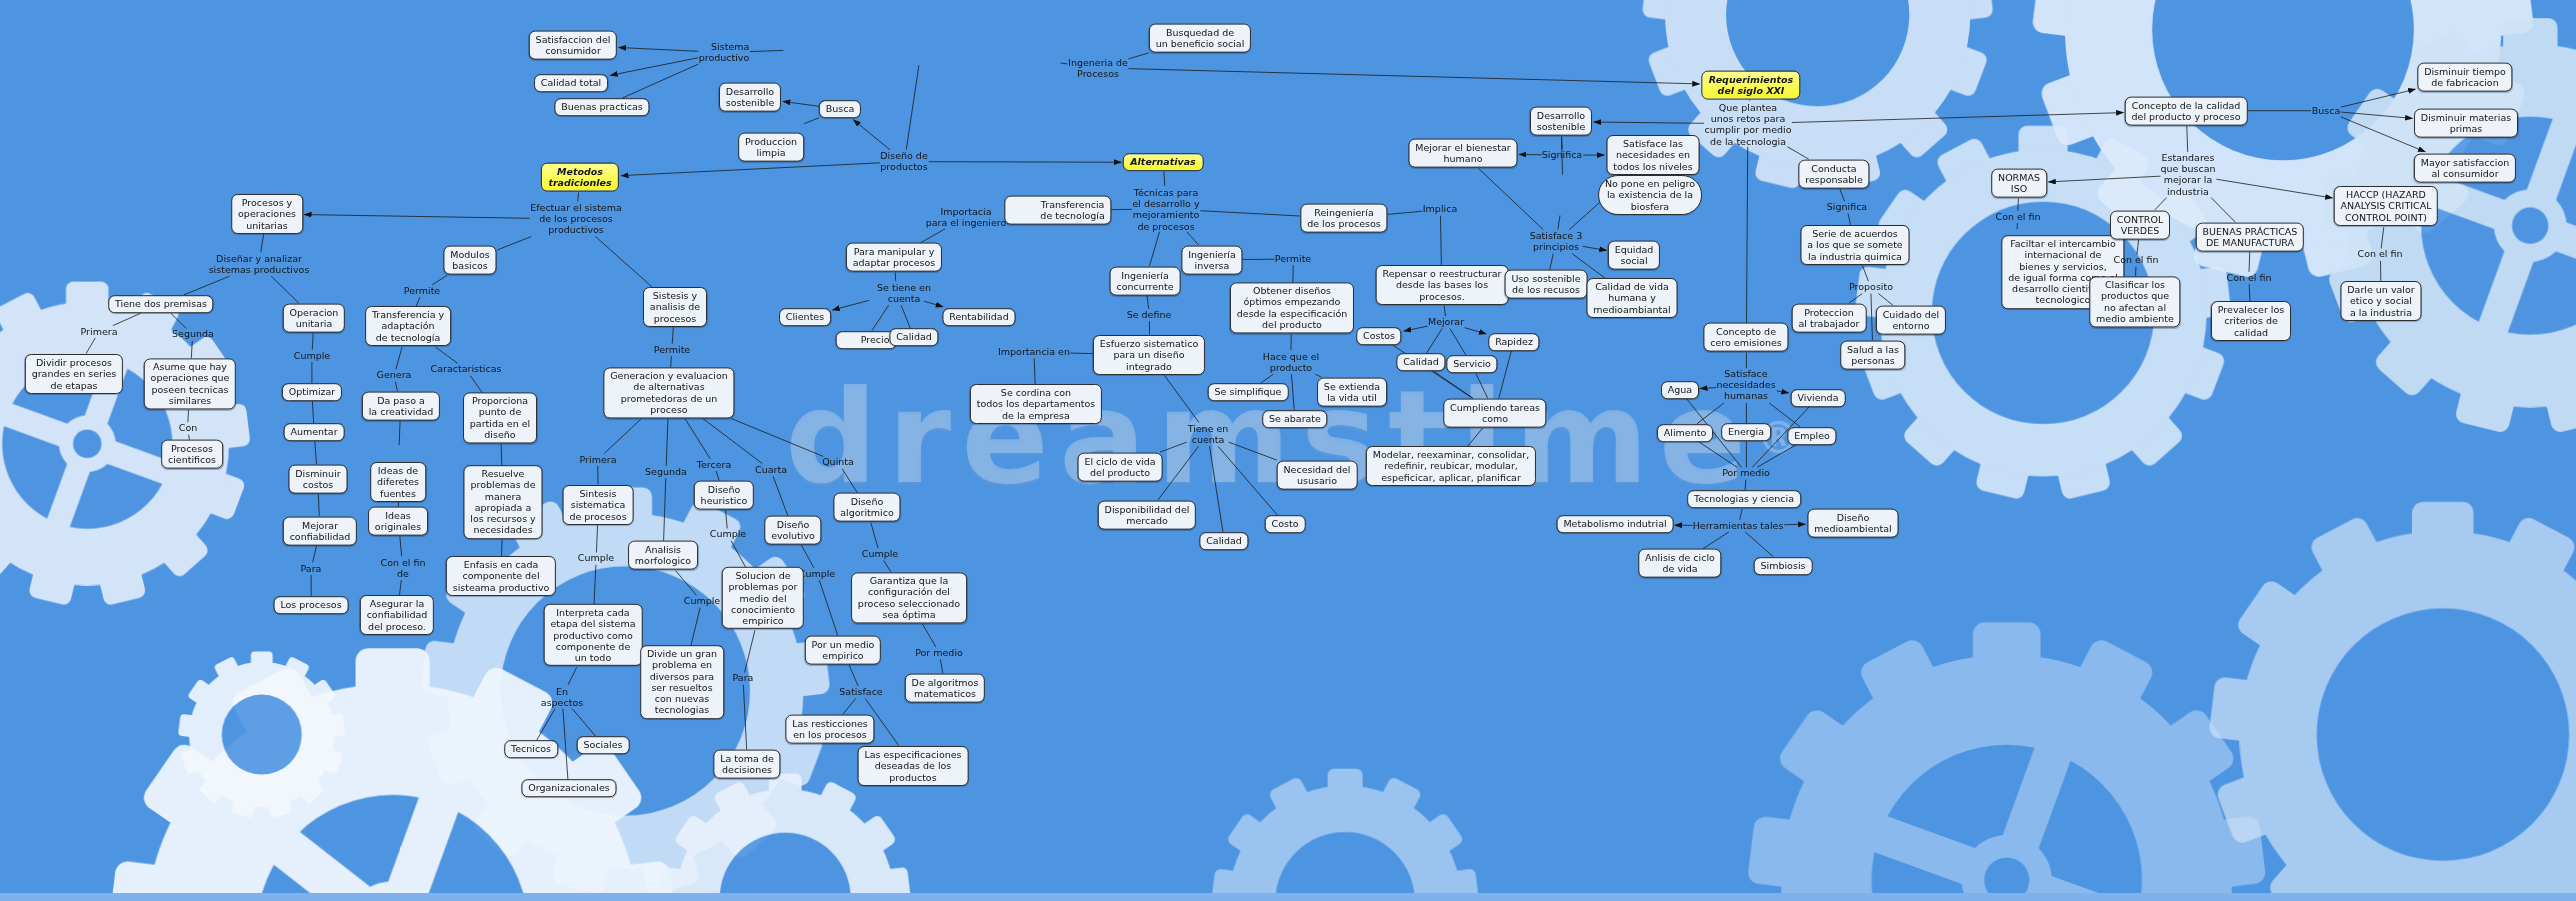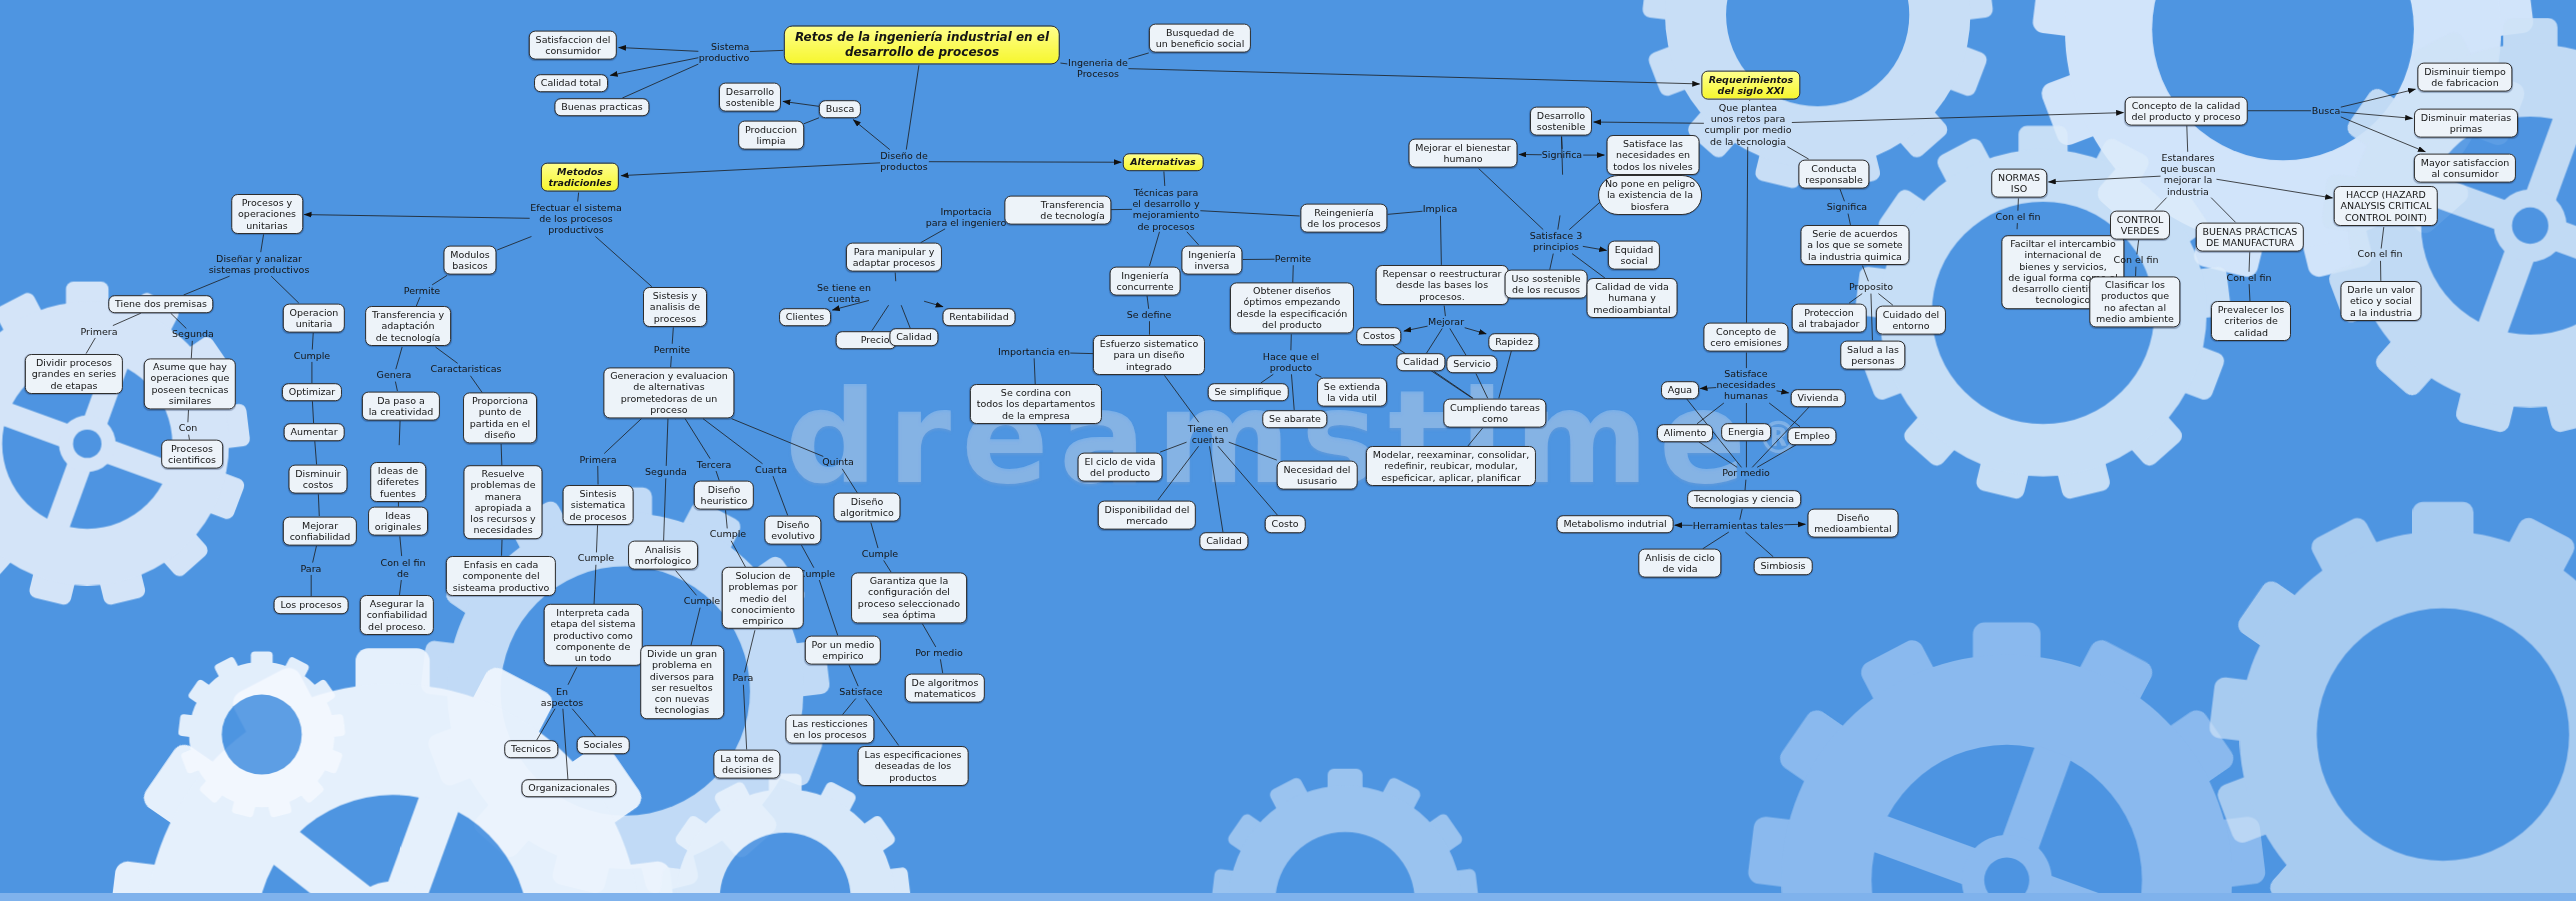--- a/index.html
+++ b/index.html
@@ -452,32 +452,30 @@
       <line x1="2776.108695652174" y1="272.5" x2="2775.3695652173915" y2="289.5" stroke="#1c1c1c" stroke-width="1.1"></line>
       <line x1="2774.625" y1="306.5" x2="2774.25" y2="315" stroke="#1c1c1c" stroke-width="1.1"></line>
       <line x1="2941.4897959183672" y1="329.5" x2="2939.0408163265306" y2="349.5" stroke="#1c1c1c" stroke-width="1.1"></line>
       <line x1="2937.7017543859647" y1="366.5" x2="2937.245614035088" y2="379.5" stroke="#1c1c1c" stroke-width="1.1"></line>
       <line x1="3094.2678571428573" y1="346.5" x2="3093.3035714285716" y2="373.5" stroke="#1c1c1c" stroke-width="1.1"></line>
       <line x1="3093.425" y1="390.5" x2="3094.6" y2="414" stroke="#1c1c1c" stroke-width="1.1"></line>
       <line x1="3278.6060606060605" y1="312" x2="3275.030303030303" y2="341.5" stroke="#1c1c1c" stroke-width="1.1"></line>
       <line x1="3274.1328125" y1="358.5" x2="3274.5625" y2="386" stroke="#1c1c1c" stroke-width="1.1"></line>
     </svg>
   <div id="nodes">
-      <div class="node T" style="left: 922px; top: 45px;">Retos de la ingeniería industrial en el
-desarrollo de procesos</div>
       <div class="node b" style="left: 573px; top: 45px;">Satisfaccion del
 consumidor</div>
       <div class="node p" style="left: 724px; top: 52px; text-align: right;">Sistema
 productivo</div>
       <div class="node b" style="left: 571px; top: 83px;">Calidad total</div>
       <div class="node b" style="left: 602px; top: 107px;">Buenas practicas</div>
       <div class="node b" style="left: 750px; top: 97px;">Desarrollo
 sostenible</div>
       <div class="node b" style="left: 840px; top: 109px;">Busca</div>
-      <div class="node b" style="left: 771px; top: 135px;">Produccion
+      <div class="node b" style="left: 771px; top: 147px;">Produccion
 limpia</div>
       <div class="node p" style="left: 904px; top: 161px;">Diseño de
 productos</div>
       <div class="node b" style="left: 1200px; top: 38px;">Busquedad de
 un beneficio social</div>
       <div class="node p" style="left: 1098px; top: 68px;">Ingeneria de
 Procesos</div>
       <div class="node y" style="left: 1751px; top: 85px;">Requerimientos
 del siglo XXI</div>
       <div class="node p" style="left: 1748px; top: 124px;">Que plantea
@@ -639,21 +637,21 @@
       <div class="node p" style="left: 1166px; top: 209px;">Técnicas para
 el desarrollo y
 mejoramiento
 de procesos</div>
       <div class="node p" style="left: 966px; top: 217px;">Importacia
 para el ingeniero</div>
       <div class="node b" style="left: 1058px; top: 210px; padding-left: 35px;">Transferencia
 de tecnología</div>
       <div class="node b" style="left: 894px; top: 257px;">Para manipular y
 adaptar procesos</div>
-      <div class="node p" style="left: 844px; top: 293px;">Se  tiene en
+      <div class="node p" style="left: 904px; top: 293px;">Se  tiene en
 cuenta</div>
       <div class="node b" style="left: 805px; top: 317px;">Clientes</div>
       <div class="node b" style="left: 866px; top: 340px; padding-left: 24px;">Precio</div>
       <div class="node b" style="left: 914px; top: 337px;">Calidad</div>
       <div class="node b" style="left: 979px; top: 317px;">Rentabilidad</div>
       <div class="node b" style="left: 1145px; top: 281px;">Ingeniería
 concurrente</div>
       <div class="node p" style="left: 1149px; top: 315px;">Se define</div>
       <div class="node b" style="left: 1149px; top: 355px;">Esfuerzo sistematico
 para un diseño

